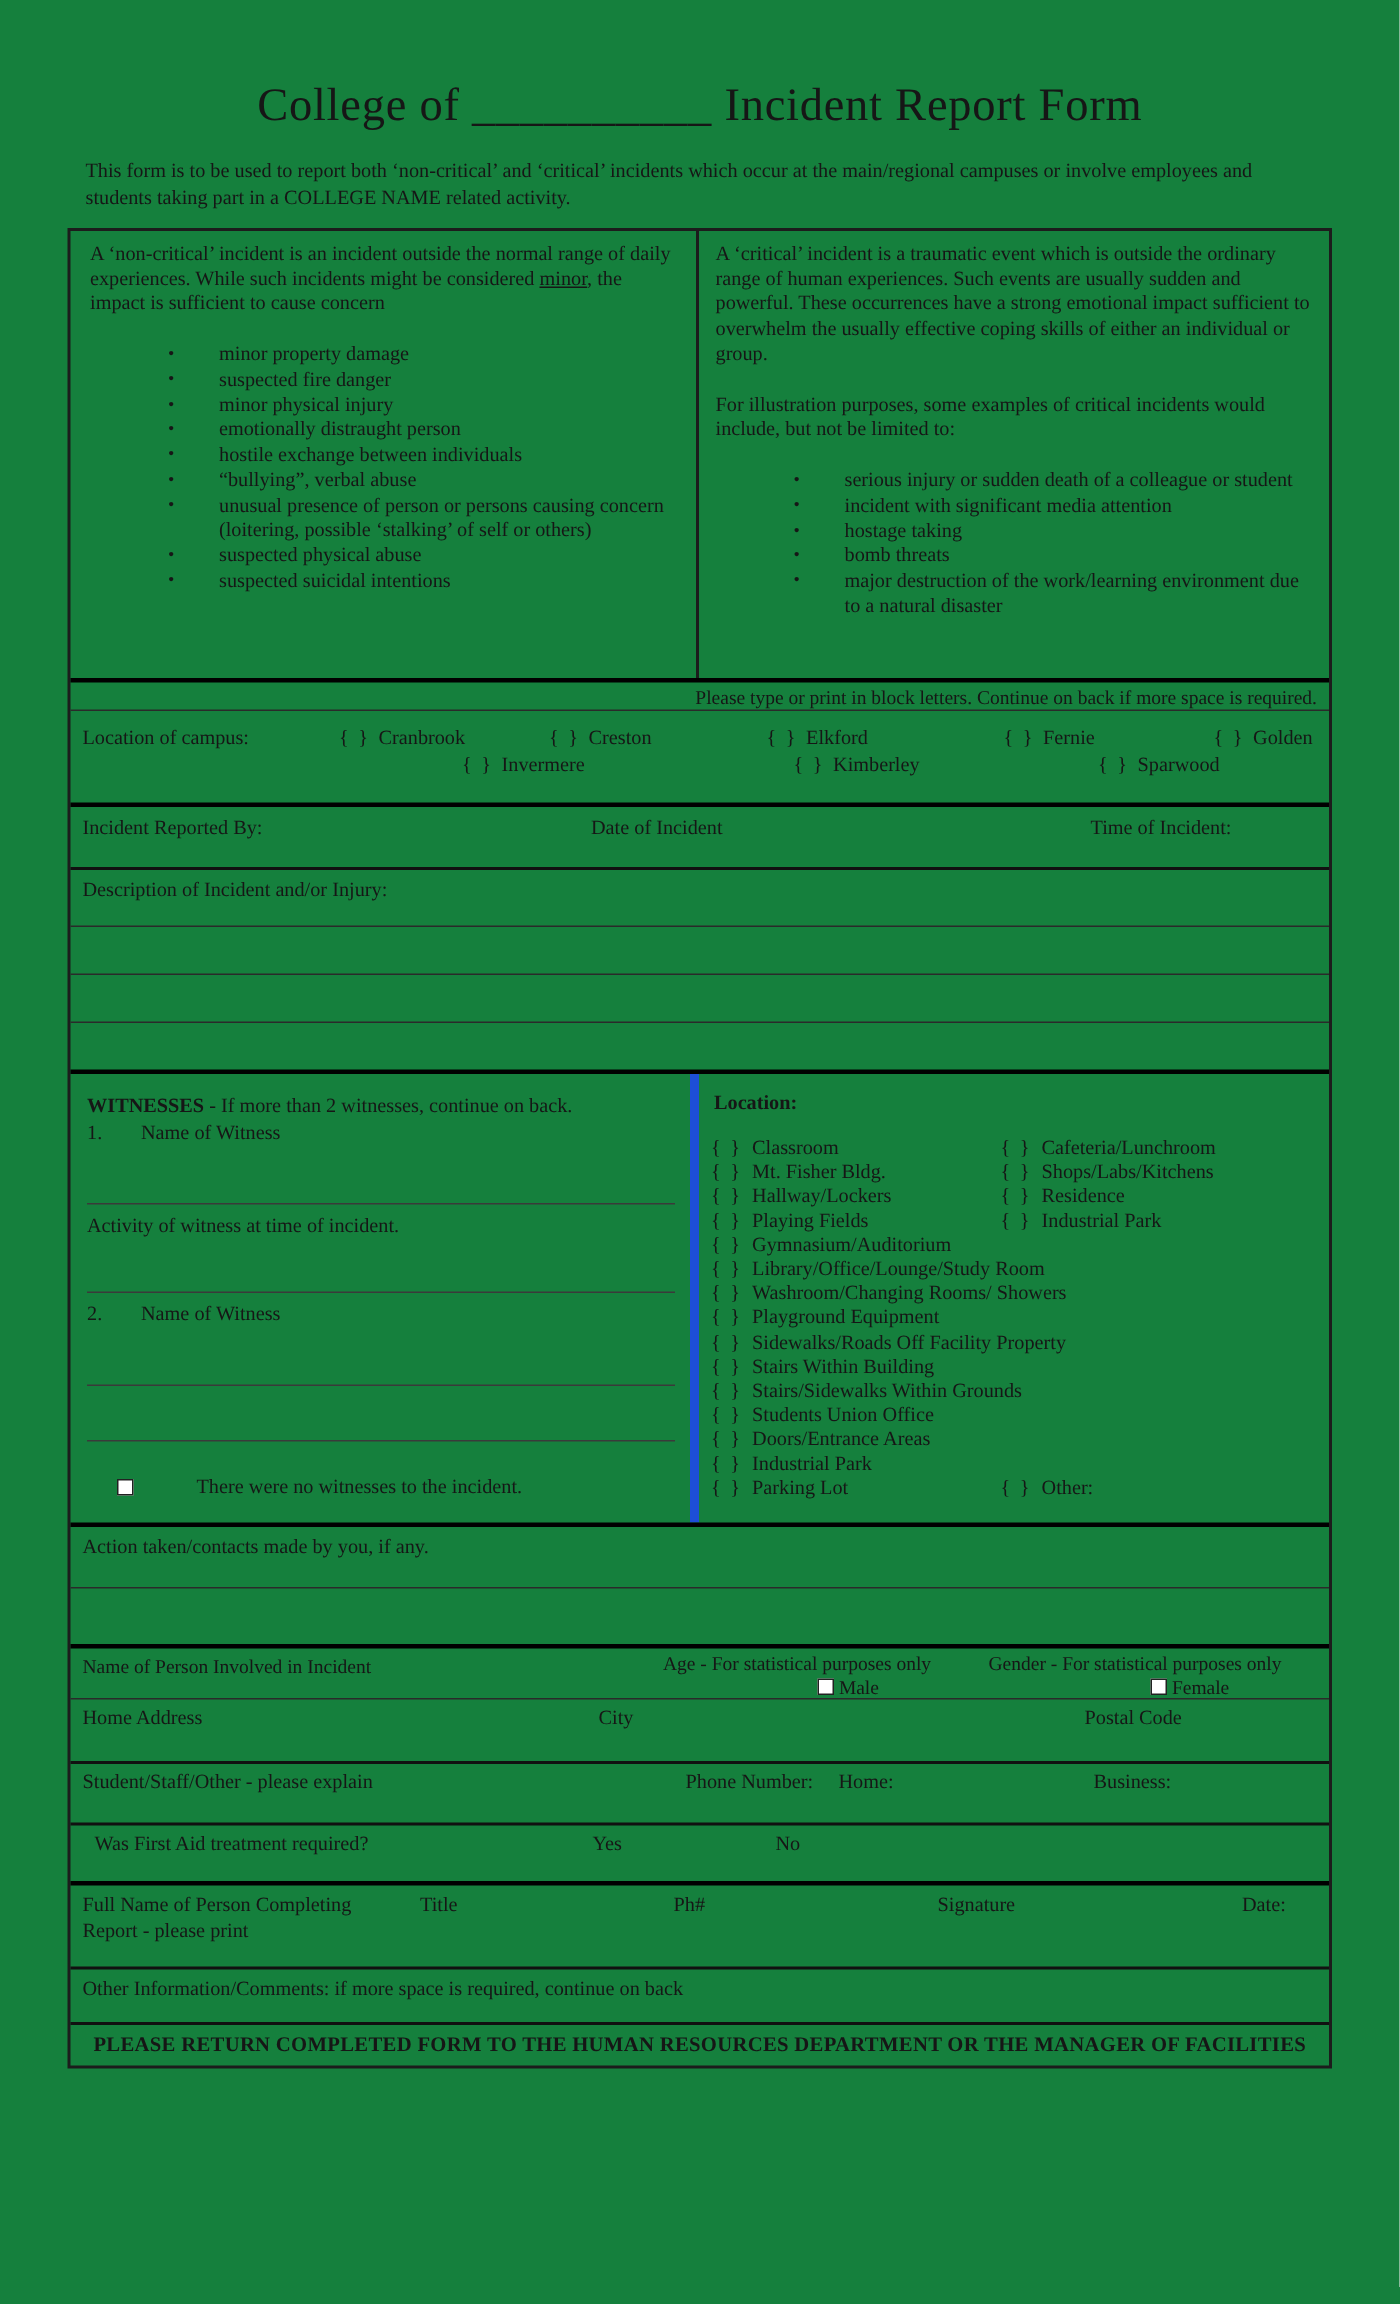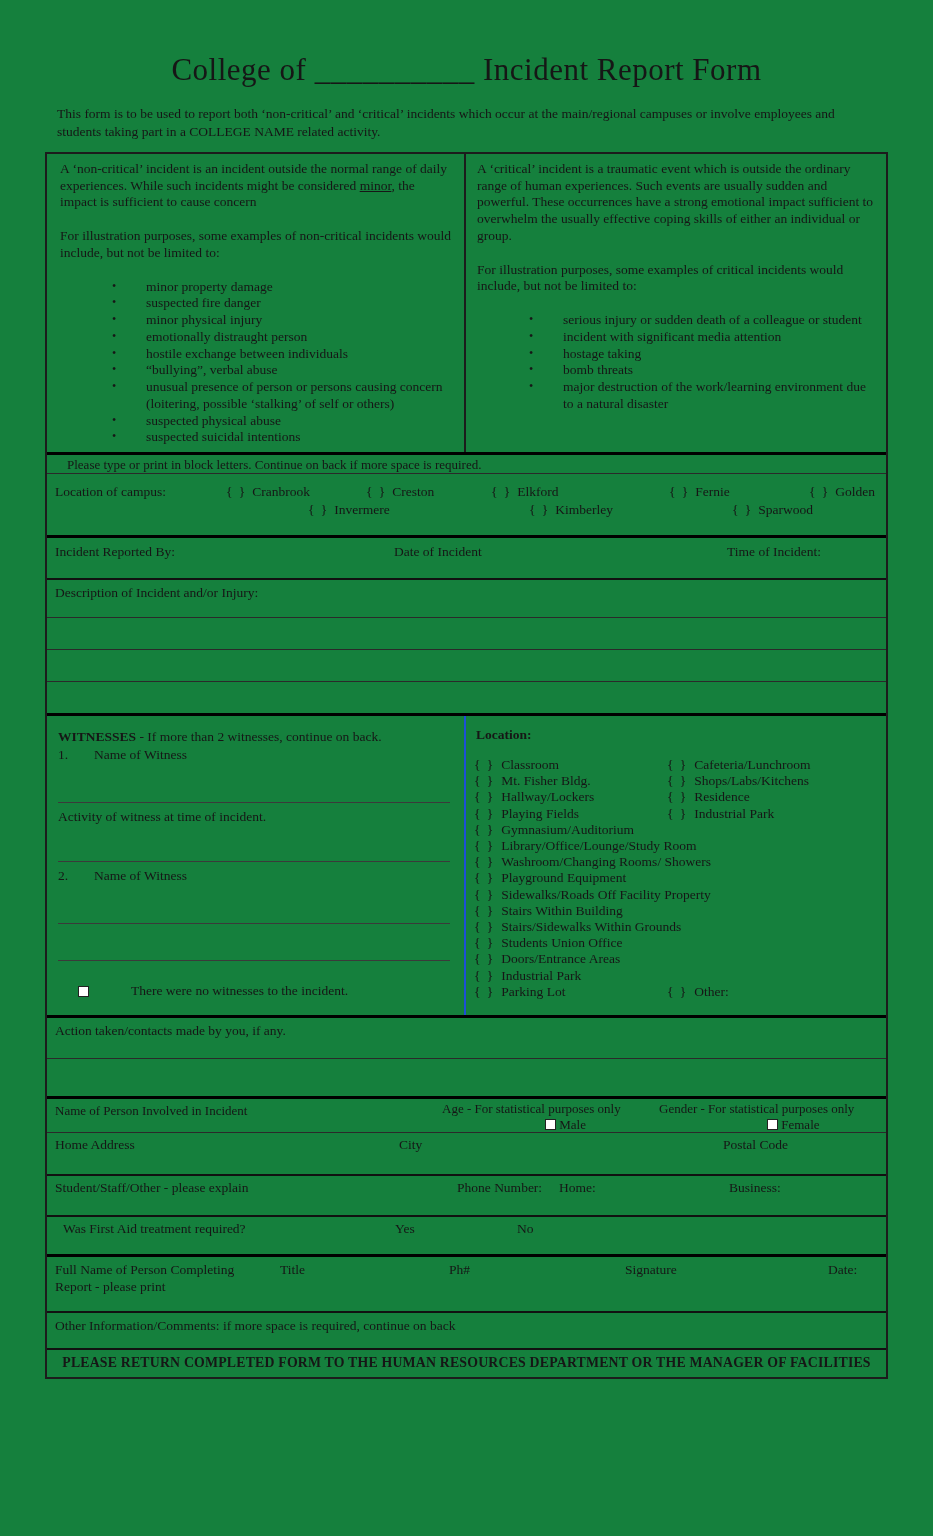--- a/index.html
+++ b/index.html
@@ -30,32 +30,32 @@
   .col { padding:7px 11px 0 11px; line-height:1.24; }
   .col.left  { width:419px; border-right:2px solid #1c1c1c;padding-left:13px; }
   .col.right { width:420px; }
   .para { margin-bottom:17px; }
   .bullet { display:flex; line-height:1.24; }
   .bullet .dot { margin-left:52px; width:34px; font-size:12px; }
   .bullet .txt { flex:1; }
   .u { text-decoration:underline; }
   .bold { font-weight:700; }
   
-  .instr { height:21px; padding:2px 20px; font-size:13px; }
+  .instr { height:21px; padding:2px 8px; font-size:13px;text-align:right; }
   
   .abs { position:absolute; white-space:nowrap; }
   .campus { height:62px; font-size:13.5px; }
   .reported { height:43px; }
   .desclabel { height:39px; }
   .blankrow { height:32px; }
   .brace { white-space:pre; word-spacing:3px; }
   .citem .lbl { margin-left:7px; }
   
   .wit { display:flex; height:302px; }
-  .wcol { width:419px; border-right:2px solid #1d4ed8; padding:13px 11px 0 11px; }
+  .wcol { width:419px; border-right:6px solid #1d4ed8; padding:13px 11px 0 11px; }
   .lcol { width:420px; padding:11px 10px 0 8px; }
   .wnum { display:flex; margin-top:2px; }
   .wnum .n { width:36px; }
   .rule { width:392px; border-bottom:1.5px solid #3a3a3a; height:0; }
   .r1 { margin-top:39px; } .r2 { margin-top:36px; }
   .wline2 { margin-top:6px; }
   .nowit { margin-top:22px; display:flex; align-items:center; }
   .nowit .sq { margin-left:20px; margin-right:42px; }
   .sq { display:inline-block; width:11px; height:11px; border:1.5px solid #222; background:#fff; vertical-align:-1px; }
   .lhead { font-weight:700; margin-bottom:14px; margin-left:2px; }
@@ -79,21 +79,20 @@
 
 <div class="page">
   <h1 class="title">College of __________ Incident Report Form</h1>
   <p class="intro">This form is to be used to report both ‘non-critical’ and ‘critical’ incidents which occur at the main/regional campuses or involve employees and students taking part in a COLLEGE NAME related activity.</p>
 
   <div class="form">
 
     <div class="sec defs">
       <div class="col left">
         <p class="para"><span>A ‘non-critical’ incident is an incident outside the normal range of daily experiences.  While such incidents might be considered </span><span class="u">minor</span><span>, the impact is sufficient to cause concern</span></p>
-        <p class="para">For illustration purposes, some examples of non-critical incidents would include, but not be limited to:</p>
         <div>
           <div class="bullet">
               <span class="dot">•</span>
               <span class="txt">minor property damage</span>
             </div>
           <div class="bullet">
               <span class="dot">•</span>
               <span class="txt">suspected fire danger</span>
             </div>
           <div class="bullet">
@@ -155,21 +154,21 @@
     </div>
 
     <div class="sec instr bt3">
       <span>Please type or print in block letters.  Continue on back if more space is required.</span>
     </div>
 
     <div class="sec campus bt1">
       <span class="abs" style="left:8px;top:10px">Location of campus:</span>
       <span class="abs citem" style="left:179px;top:10px"><span class="brace">{ }</span><span class="lbl">Cranbrook</span></span>
       <span class="abs citem" style="left:319px;top:10px"><span class="brace">{ }</span><span class="lbl">Creston</span></span>
-      <span class="abs citem" style="left:444px;top:10px"><span class="brace">{ }</span><span class="lbl">Elkford</span></span>
+      <span class="abs citem" style="left:464px;top:10px"><span class="brace">{ }</span><span class="lbl">Elkford</span></span>
       <span class="abs citem" style="left:622px;top:10px"><span class="brace">{ }</span><span class="lbl">Fernie</span></span>
       <span class="abs citem" style="left:762px;top:10px"><span class="brace">{ }</span><span class="lbl">Golden</span></span>
       <span class="abs citem" style="left:261px;top:28px"><span class="brace">{ }</span><span class="lbl">Invermere</span></span>
       <span class="abs citem" style="left:482px;top:28px"><span class="brace">{ }</span><span class="lbl">Kimberley</span></span>
       <span class="abs citem" style="left:685px;top:28px"><span class="brace">{ }</span><span class="lbl">Sparwood</span></span>
     </div>
 
     <div class="sec reported bt3">
       <span class="abs" style="left:8px;top:6px">Incident Reported By:</span>
       <span class="abs" style="left:347px;top:6px">Date of Incident</span>

